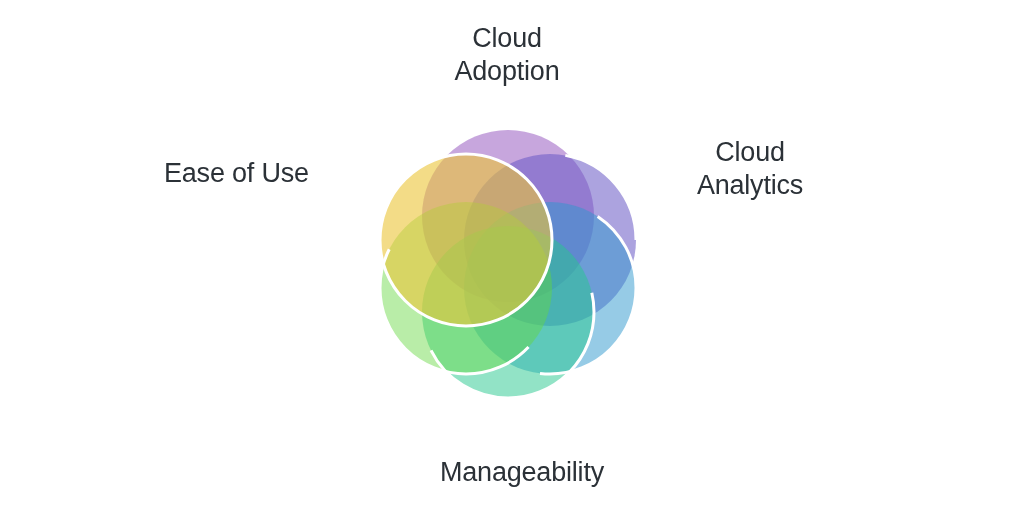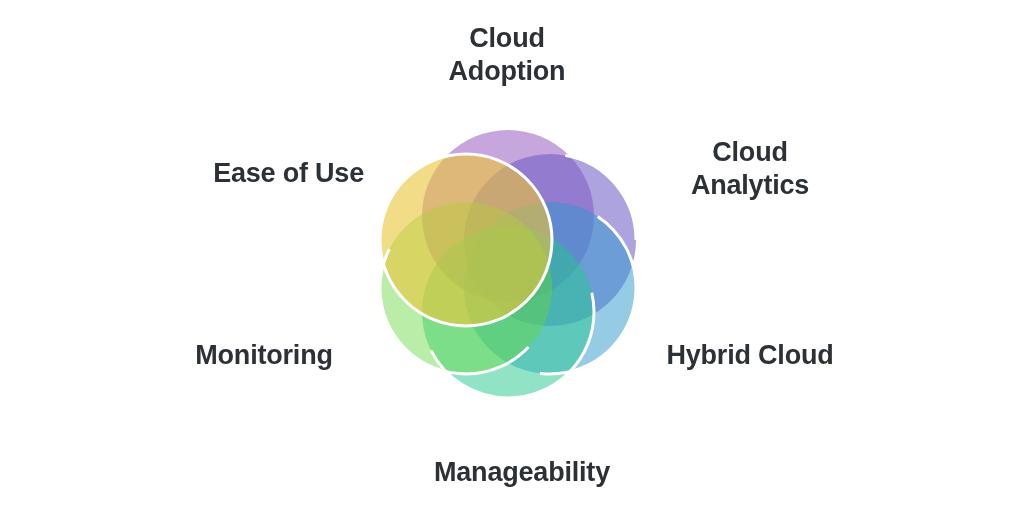--- a/index.html
+++ b/index.html
@@ -22,21 +22,21 @@
   .venn-wrap {
     position: absolute;
     left: 0;
     top: 0;
     width: 1014px;
     height: 531px;
   }
   .label {
     position: absolute;
     color: #2b3137;
-    font-weight: bold;
+    font-weight: normal;
     font-size: 27px;
     line-height: 1.22;
     letter-spacing: -0.2px;
     white-space: pre-line;
     text-align: center;
   }
   .label.lbl-top {
     left: 357px;
     top: 22px;
     width: 300px;
@@ -63,21 +63,21 @@
   .label.lbl-bottom-left {
     left: 164px;
     top: 339px;
     width: 200px;
     text-align: center;
   }
   .label.lbl-top-left {
     left: 164px;
     top: 157px;
     width: 200px;
-    text-align: right;
+    text-align: left;
   }
 </style>
 </head>
 <body>
 
 <div id="stage">
 
   <div class="venn-wrap">
     <svg width="1014" height="531" viewBox="0 0 1014 531">
 
@@ -105,21 +105,19 @@
 
     </svg>
   </div>
 
   <div class="label lbl-top">Cloud
 Adoption</div>
 
   <div class="label lbl-top-right">Cloud
 Analytics</div>
 
-  <div class="label lbl-bottom-right">Hybrid Cloud</div>
 
   <div class="label lbl-bottom">Manageability</div>
 
-  <div class="label lbl-bottom-left">Monitoring</div>
 
   <div class="label lbl-top-left">Ease of Use</div>
 
 </div>
 
 </body></html>

